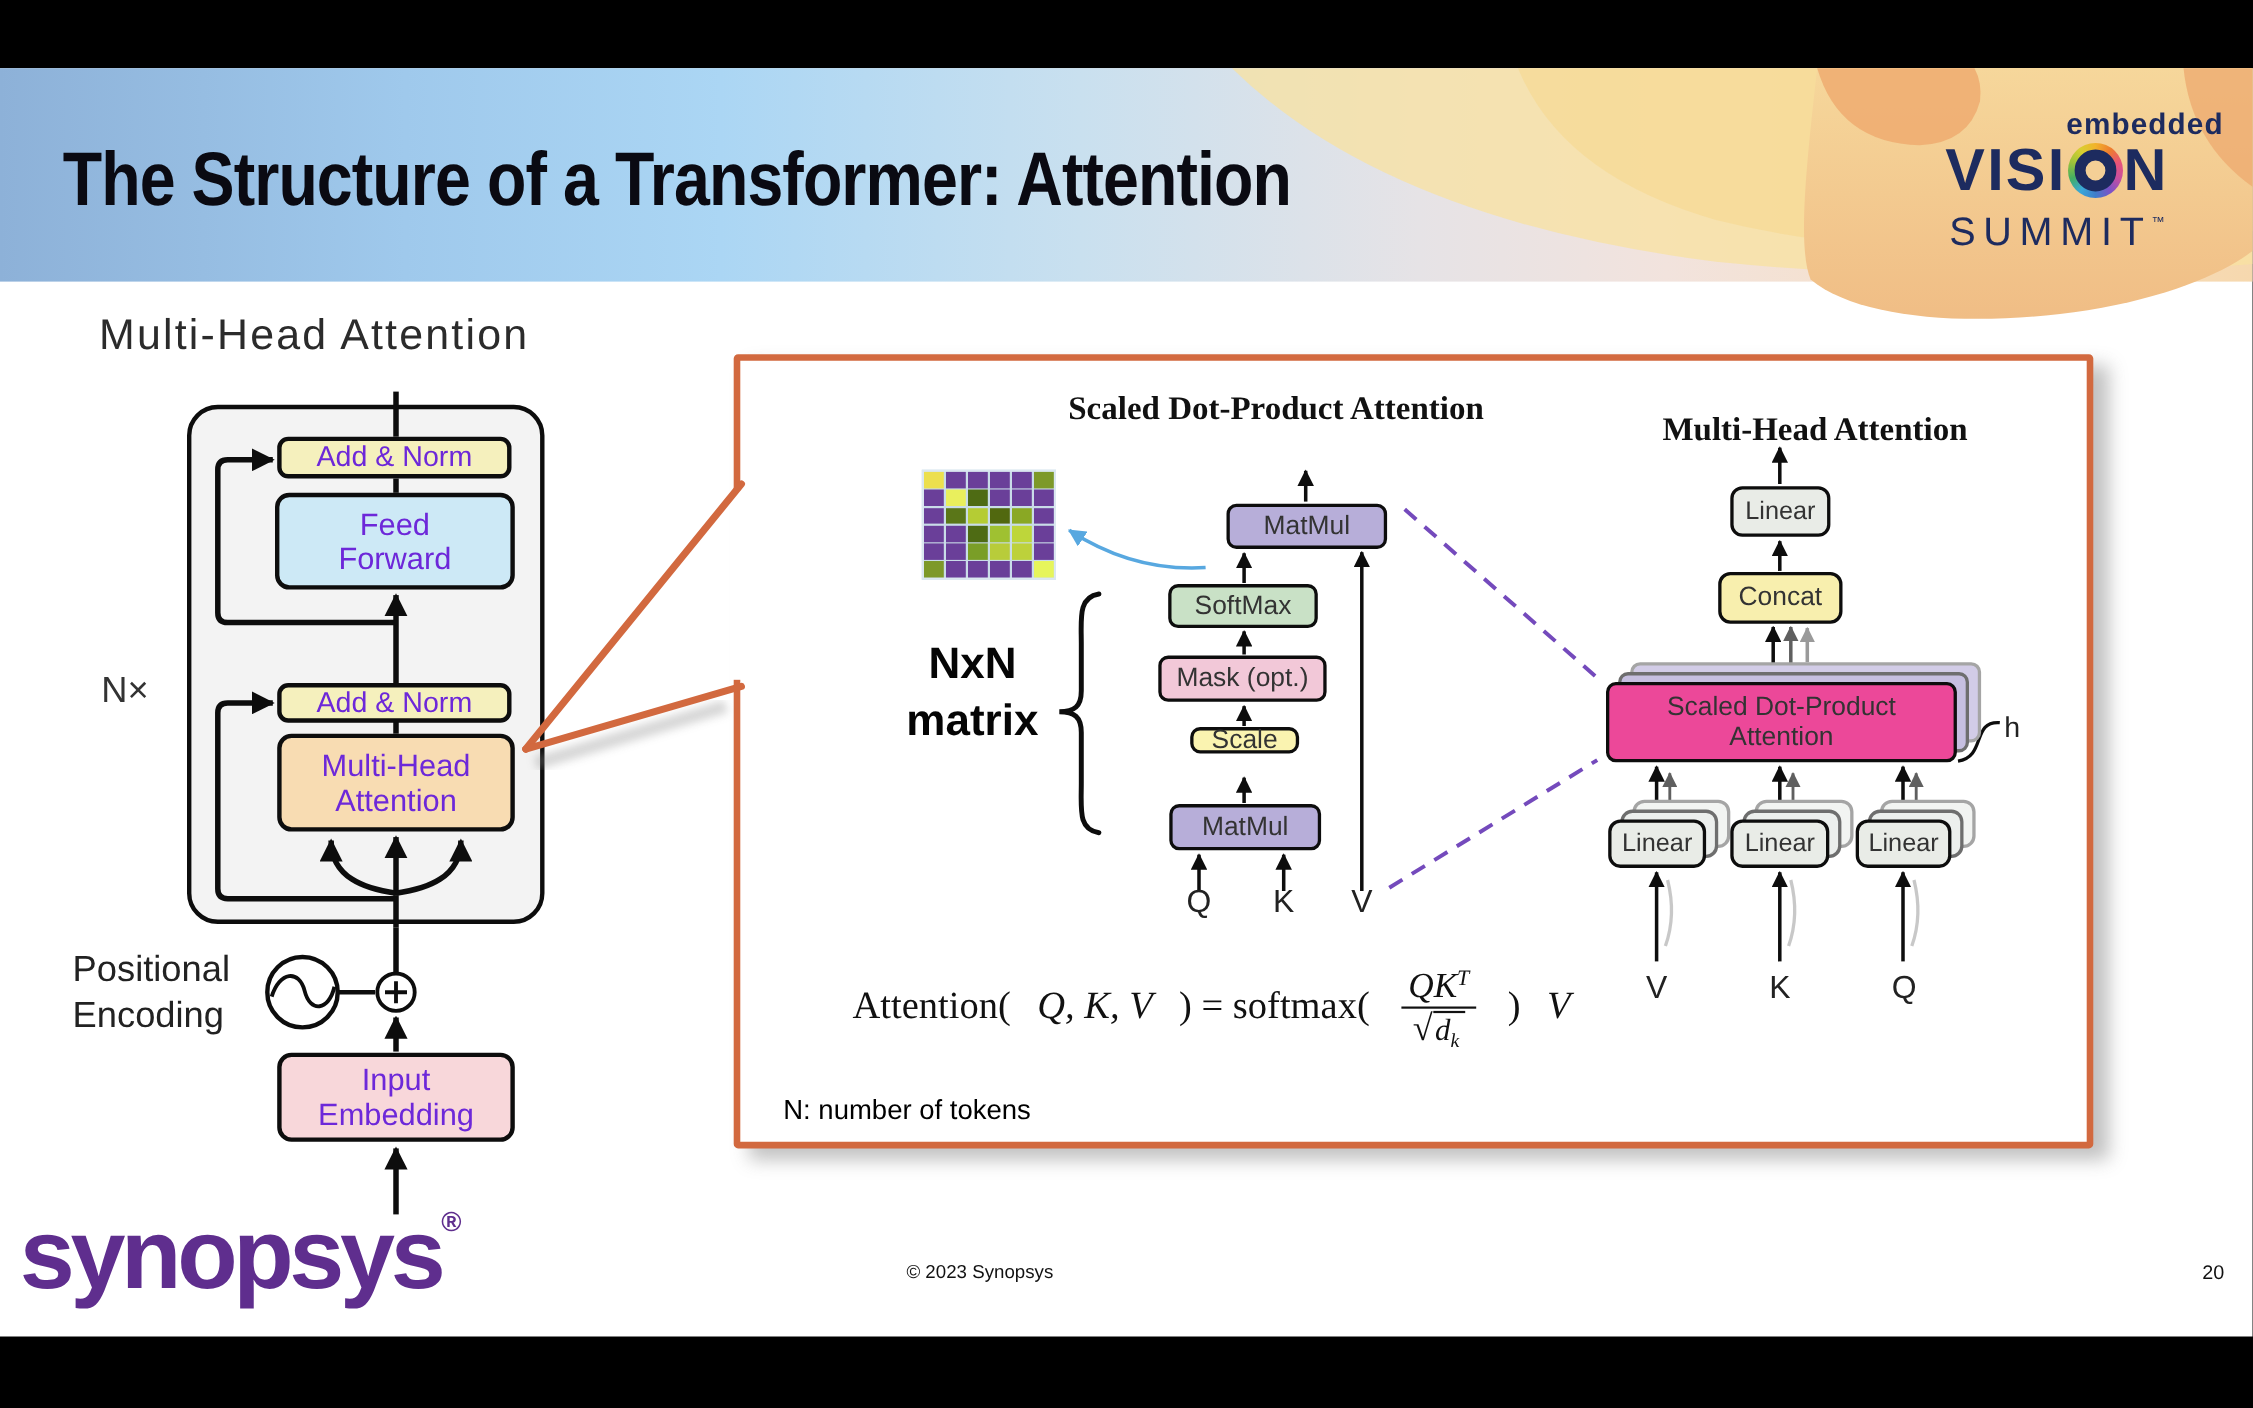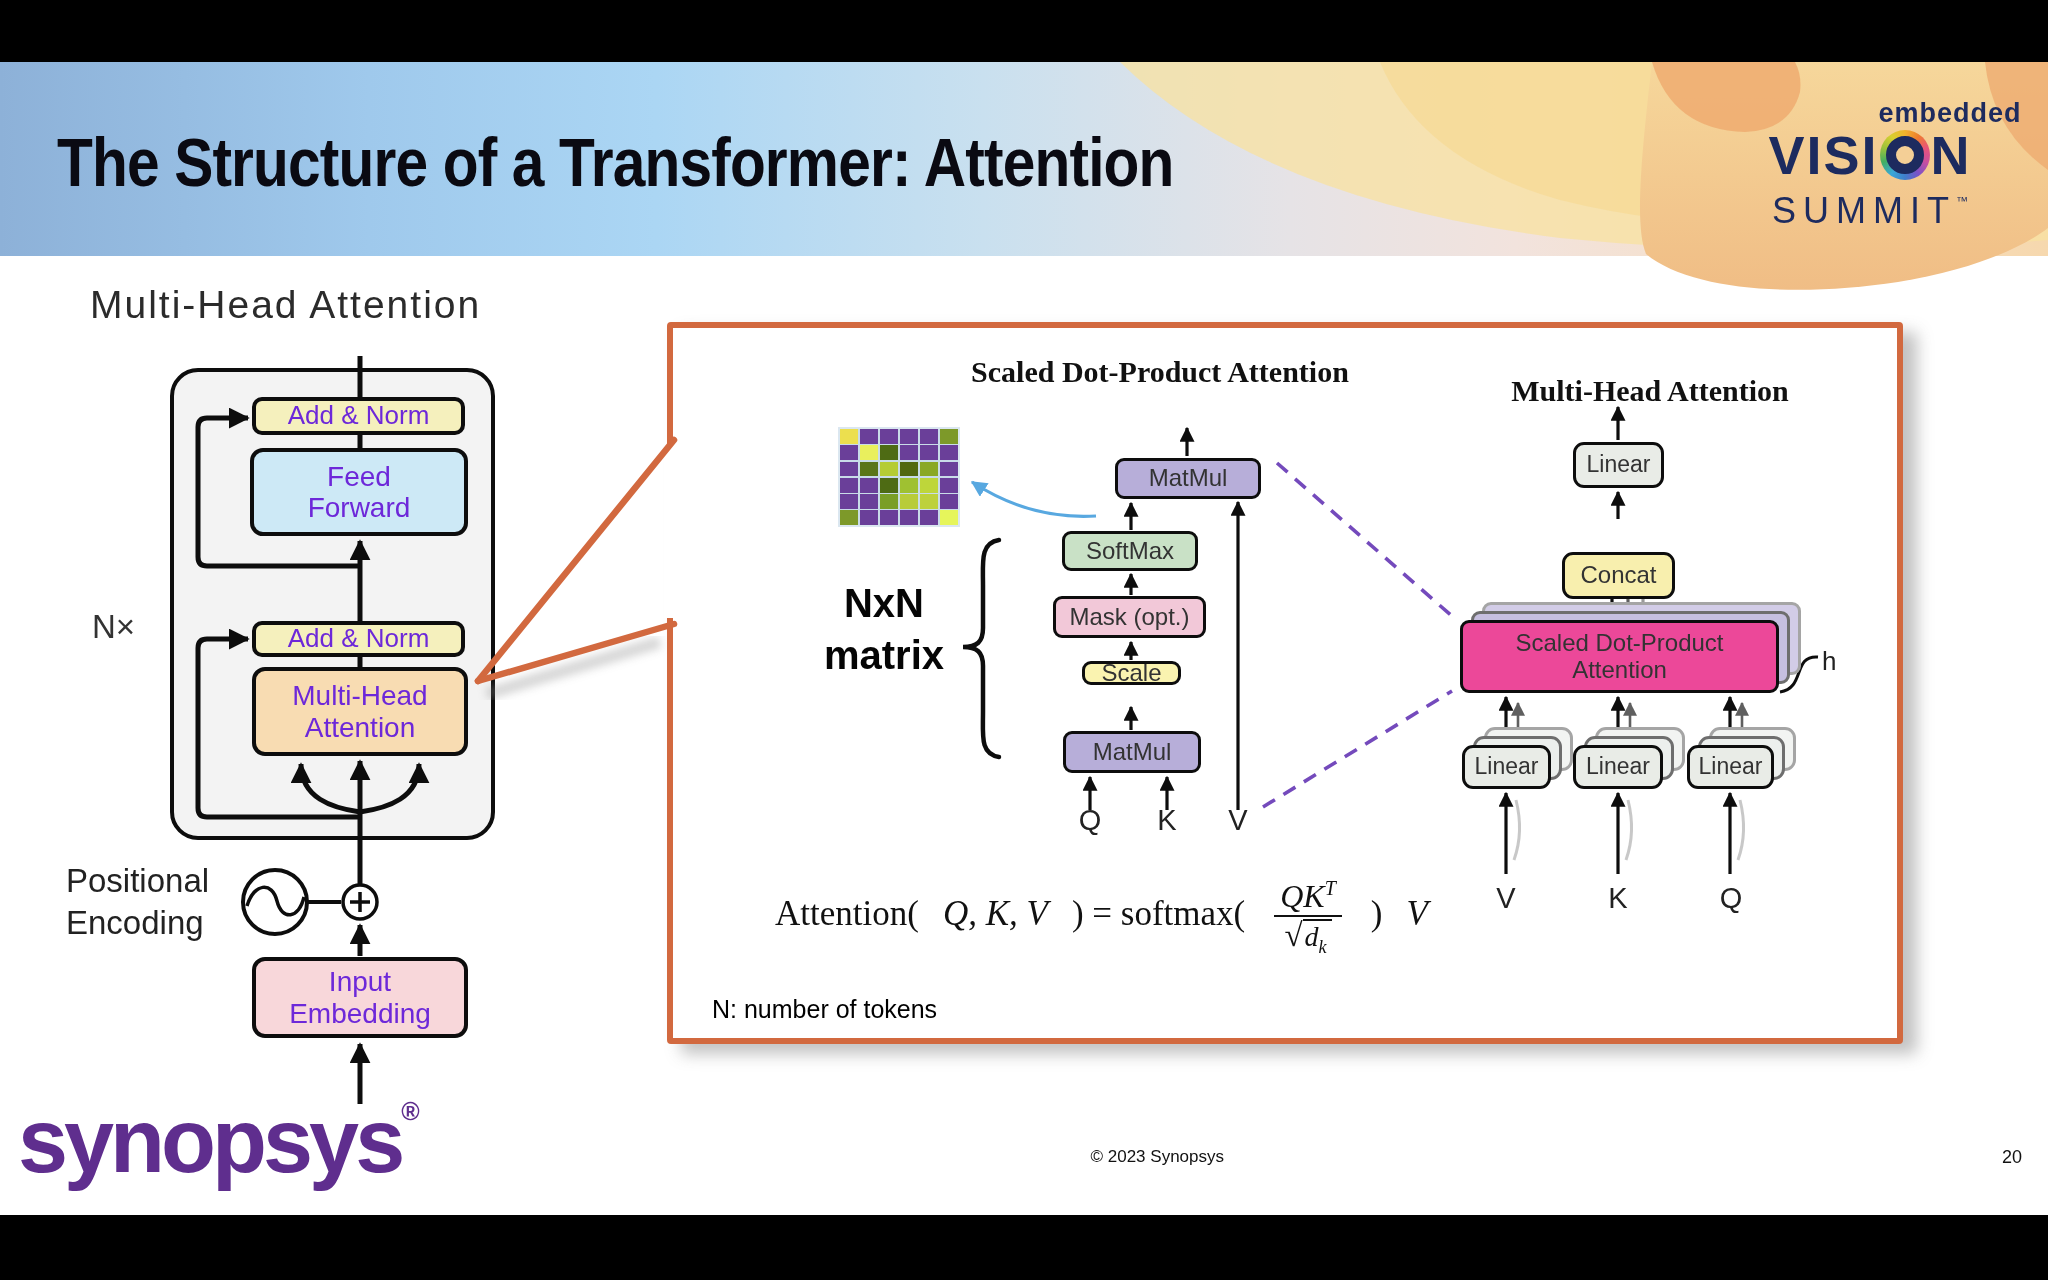--- a/index.html
+++ b/index.html
@@ -57,21 +57,21 @@
   .pbox{position:absolute;border:3.5px solid #0d0d0d;border-radius:9px;box-sizing:border-box;
     display:flex;align-items:center;justify-content:center;text-align:center;color:#333;
     line-height:1.12;white-space:pre-line;z-index:10;}
   .p-matmul-t{left:1115px;top:458px;width:146px;height:41px;background:#b7aed9;font-size:24px;}
   .p-softmax{left:1062px;top:531px;width:136px;height:40px;background:#c9e1c6;font-size:24px;}
   .p-mask{left:1053px;top:596px;width:153px;height:42px;background:#f2c8d8;font-size:24px;}
   .p-scale{left:1082px;top:661px;width:99px;height:24px;background:#faf3b0;font-size:24px;}
   .p-matmul-b{left:1063px;top:731px;width:138px;height:42px;background:#b7aed9;font-size:24px;}
   .qkv{position:absolute;width:36px;text-align:center;font-size:29px;color:#222;z-index:10;}
   .m-linear{left:1573px;top:442px;width:91px;height:46px;background:#e9ece7;font-size:23px;border-radius:11px;}
-  .m-concat{left:1562px;top:520px;width:113px;height:47px;background:#f8efae;font-size:24px;border-radius:11px;margin-top:32px;}
+  .m-concat{left:1562px;top:520px;width:113px;height:47px;background:#f8efae;font-size:24px;border-radius:11px;}
   .m-sdpa{left:1460px;top:620px;width:319px;height:73px;background:#ec4899;font-size:24px;}
   .shadow-box{position:absolute;border-radius:9px;box-sizing:border-box;z-index:8;}
   .m-linv{left:1462px;top:745px;width:89px;height:44px;background:#e9ece7;font-size:23px;border-radius:11px;}
   .m-link{left:1573px;top:745px;width:90px;height:44px;background:#e9ece7;font-size:23px;border-radius:11px;}
   .m-linq{left:1687px;top:745px;width:87px;height:44px;background:#e9ece7;font-size:23px;border-radius:11px;}
   .h-label{position:absolute;left:1822px;top:646px;font-size:26px;color:#222;z-index:10;}
   
   .formula{position:absolute;left:775px;top:868px;height:92px;display:flex;align-items:center;
     font-family:"Liberation Serif",serif;font-size:35px;color:#111;z-index:10;gap:24px;}
   .formula .it{font-style:italic;}
@@ -80,21 +80,21 @@
   .frac .num sup{font-size:20px;}
   .frac .den{display:flex;align-items:flex-start;padding-top:2px;line-height:1;}
   .rad{font-size:33px;line-height:1;}
   .radbody{border-top:2.5px solid #111;padding:2px 5px 0 2px;font-style:italic;font-size:28px;line-height:1;}
   .radbody sub{font-size:18px;}
   .note{position:absolute;left:712px;top:995px;font-size:25px;font-weight:500;color:#000;z-index:10;}
   
   .synopsys{position:absolute;left:18px;top:1096px;font-size:90px;font-weight:700;letter-spacing:-4px;
     color:#5f2e8e;line-height:1;z-index:10;}
   .synopsys .reg{font-size:25px;letter-spacing:0;vertical-align:52px;}
-  .copyright{position:absolute;left:824px;top:1147px;width:400px;text-align:right;font-size:17px;color:#111;z-index:10;}
+  .copyright{position:absolute;left:824px;top:1147px;width:400px;text-align:left;font-size:17px;color:#111;z-index:10;}
   .pagenum{position:absolute;right:26px;top:1147px;font-size:18px;color:#111;z-index:10;}
   .overlay{position:absolute;left:0;top:0;z-index:5;pointer-events:none;}
 </style>
 </head>
 <body>
 
 <div class="slide">
   <div class="bar top"></div>
   <div class="bar bottom"></div>
   <div class="canvas"></div>

